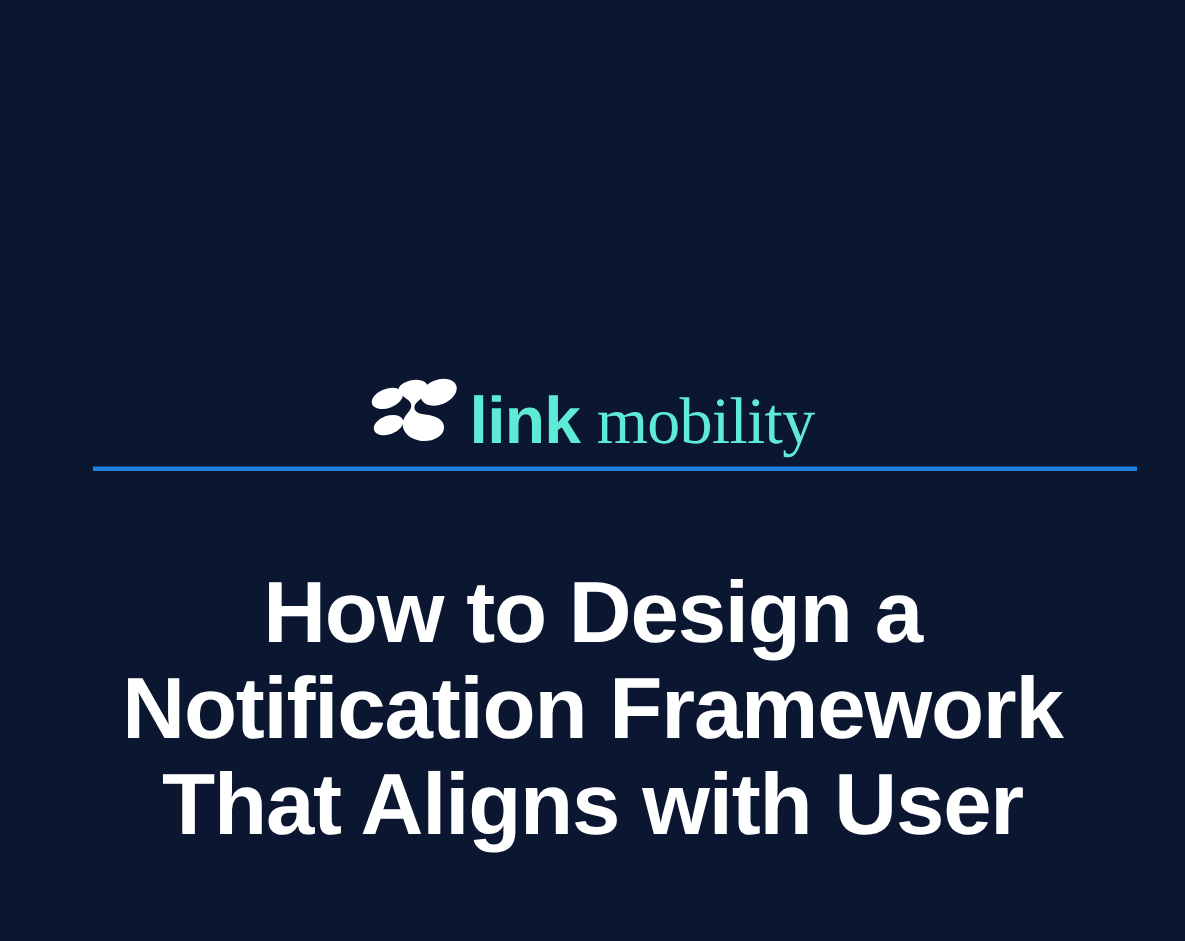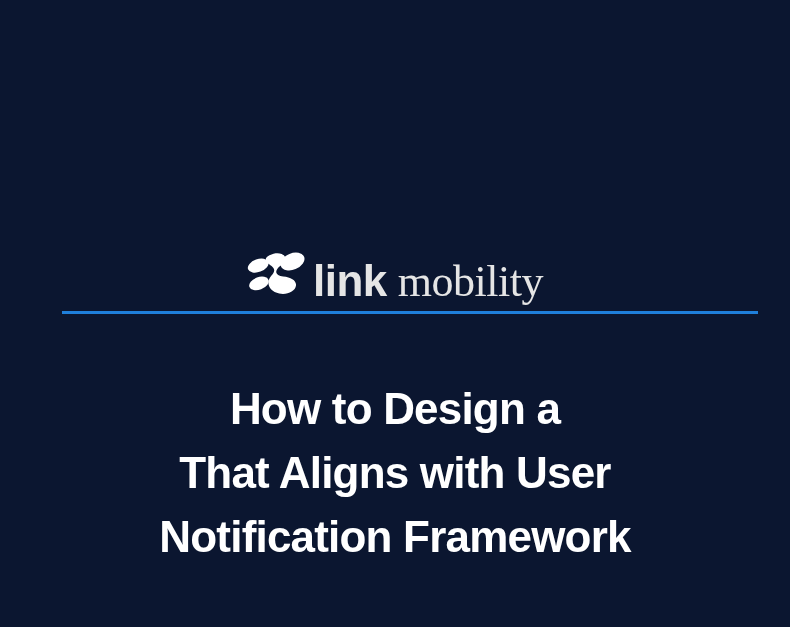--- a/index.html
+++ b/index.html
@@ -41,21 +41,21 @@
     width: 60px;
     height: 46px;
     flex: 0 0 auto;
     display: block;
     margin-right: 6px;
   }
 
   .wordmark {
     font-size: 44px;
     line-height: 1;
-    color: #e5e5e5;
+    color: #5eead4;
     letter-spacing: -0.5px;
     white-space: nowrap;
     display: flex;
     align-items: baseline;
     margin-top: 16px;
   }
   .wordmark .w-link {
     font-weight: 700;
   }
   .wordmark .w-mobility {
@@ -76,21 +76,21 @@
 
   
   .headline {
     position: absolute;
     top: 329px;
     left: 0;
     right: 0;
     text-align: center;
     color: #ffffff;
     font-weight: 700;
-    font-size: 44px;
+    font-size: 58px;
     line-height: 64px;
     letter-spacing: -0.8px;
     padding: 0 20px;
     box-sizing: border-box;
     margin-top: 48px;
   }
   .headline .hl-line {
     display: block;
     white-space: nowrap;
   }
@@ -126,17 +126,17 @@
       <span class="w-link">link</span>
       <span class="w-mobility">mobility</span>
     </div>
 
   </div>
 
   <div class="divider"></div>
 
   <h1 class="headline">
     <span class="hl-line">How to Design a</span>
+    <span class="hl-line">Notification Framework</span>
     <span class="hl-line">That Aligns with User</span>
-    <span class="hl-line">Notification Framework</span>
   </h1>
 
 </div>
 
 </body></html>

